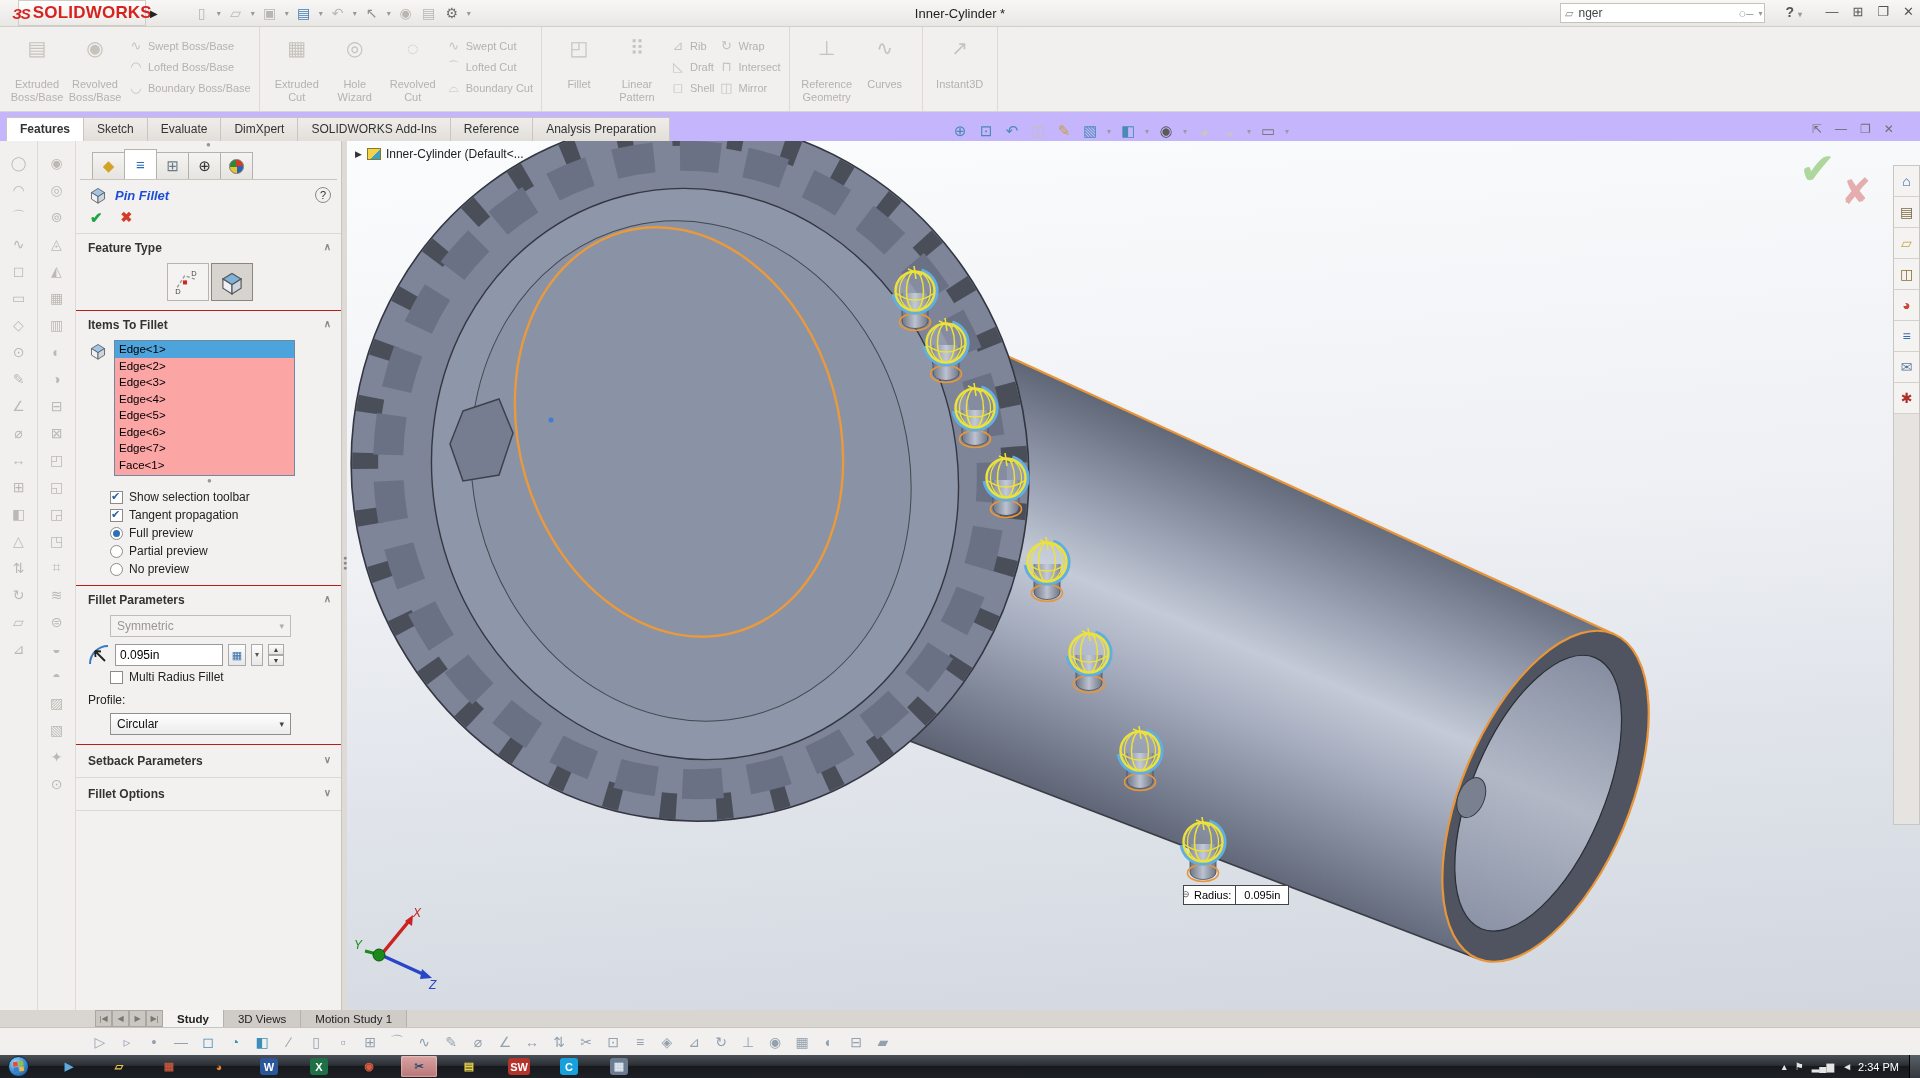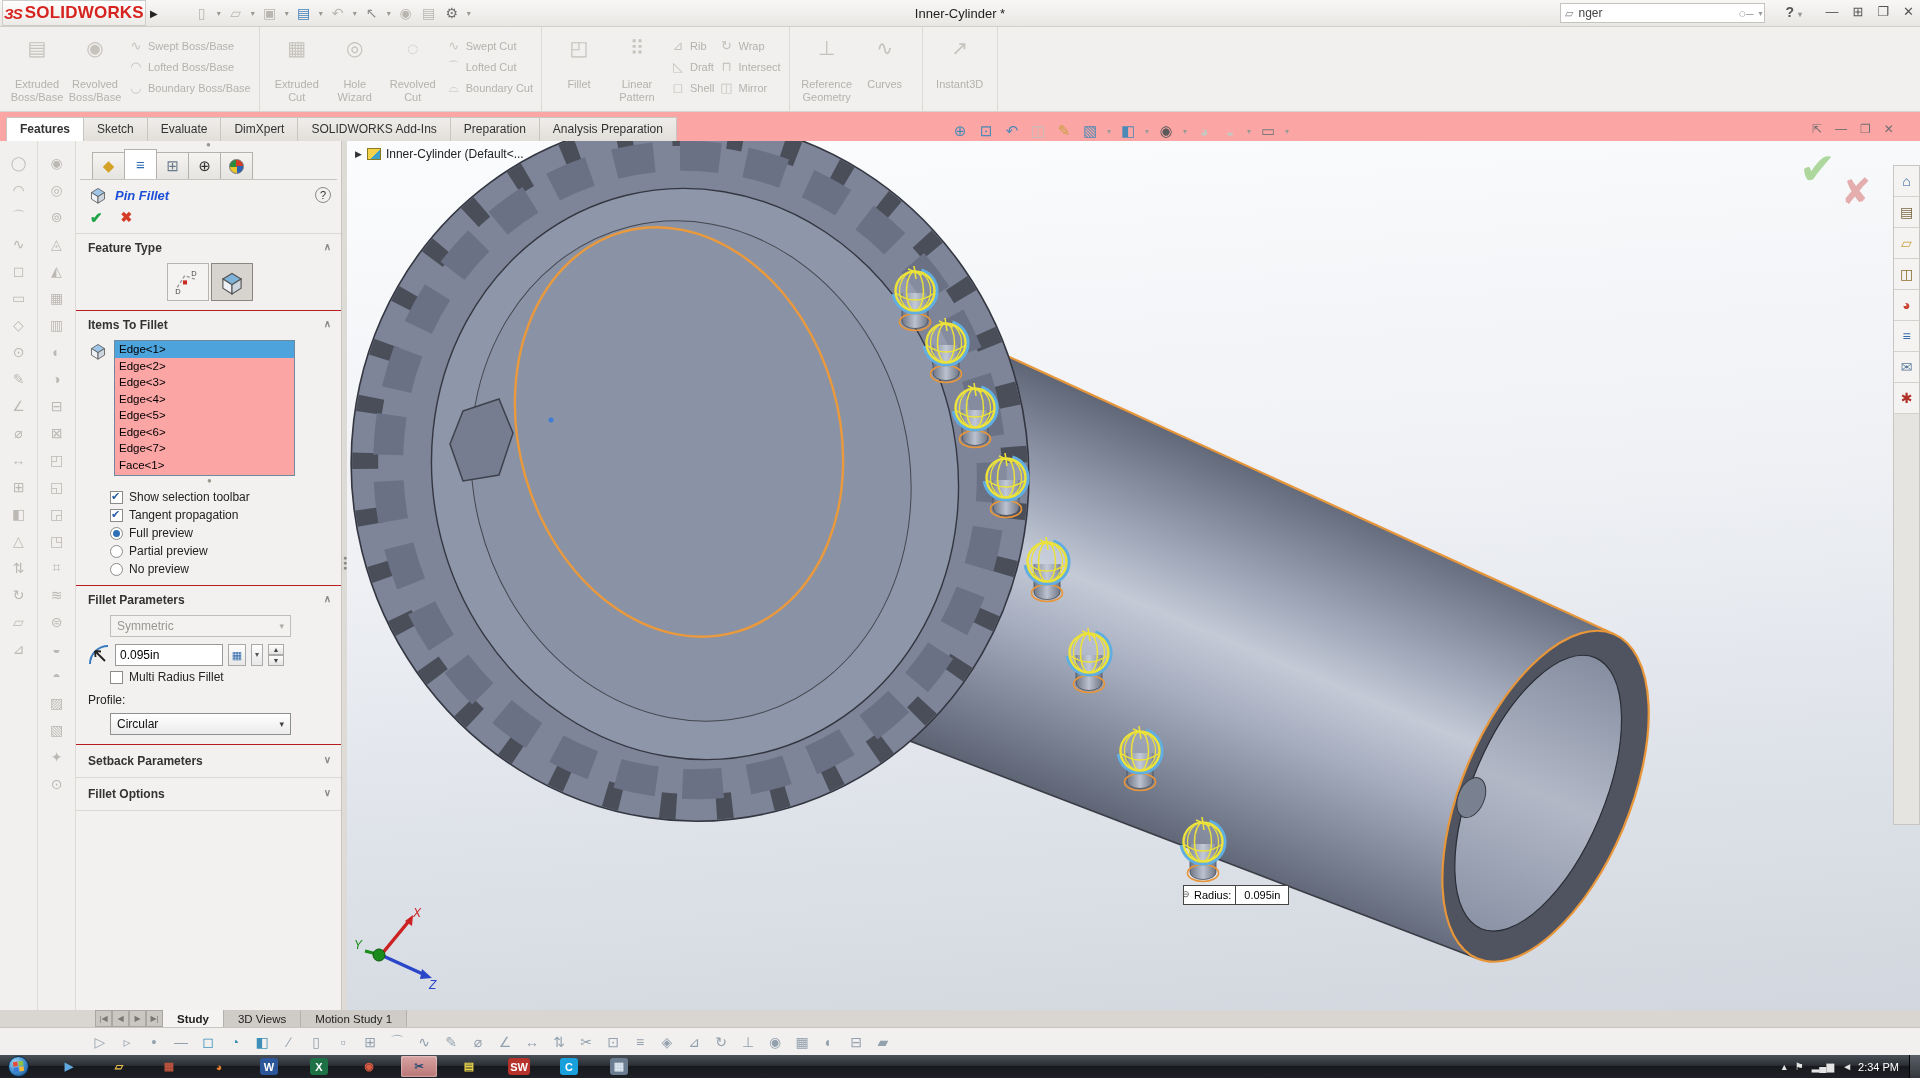--- a/index.html
+++ b/index.html
@@ -2,22 +2,22 @@
 <html><head>
 <meta charset="utf-8">
 <style>
   * { margin:0; padding:0; box-sizing:border-box; }
   html,body { width:1920px; height:1078px; overflow:hidden; font-family:"Liberation Sans", sans-serif; background:#e8e8e8; }
   #app { position:relative; width:1920px; height:1078px; }
 
   
   #titlebar { position:absolute; top:0; left:0; width:100%; height:27px;
     background:linear-gradient(#f8f7f6,#e9e7e4); border-bottom:1px solid #d2cfca; display:flex; align-items:center; }
-  #logo { width:144px; height:26px; background:linear-gradient(#ffffff,#eceae7); border:1px solid #cfccc7;
-    display:flex; align-items:center; justify-content:center; gap:3px; margin-left:2px; }
+  #logo { width:128px; height:26px; background:linear-gradient(#ffffff,#eceae7); border:1px solid #cfccc7;
+    display:flex; align-items:center; justify-content:center; gap:3px; margin-left:18px; }
   #logo .mark { color:#d6231f; font-weight:bold; font-style:italic; font-size:15px; letter-spacing:-1px; }
   #logo .word { color:#d6231f; font-weight:bold; font-size:17px; letter-spacing:0.2px; }
   #logo-arrow { color:#222; font-size:10px; margin:0 6px 0 4px; }
   #qat { display:flex; align-items:center; gap:3px; margin-left:28px; }
   #qat .qico { font-size:14px; color:var(--c,#b9b6b1); width:20px; text-align:center; cursor:default; }
   #qat .qico.caret { font-size:8px; width:8px; color:#9a978f; }
   #wintitle { position:absolute; left:50%; transform:translateX(-50%); font-size:13px; color:#222; }
   #searchwrap { position:absolute; right:155px; top:3px; width:205px; height:20px; background:#fff;
     border:1px solid #c6c3be; display:flex; align-items:center; padding:0 4px; gap:5px; }
   #searchwrap .fold { color:#8a8a8a; font-size:11px; }
@@ -34,21 +34,21 @@
   .rgroup { display:flex; align-items:flex-start; padding:4px 8px 2px 8px; border-right:1px solid #ddd9d4; }
   .bigrow { display:flex; }
   .rbig { width:58px; min-height:74px; display:flex; flex-direction:column; align-items:center; padding-top:3px; }
   .rbig .ricon { font-size:20px; color:#c6c3bd; height:28px; line-height:28px; }
   .rbig .rlabel { font-size:11px; color:#b5b2ad; text-align:center; line-height:1.15; margin-top:16px; }
   .stackcol { display:flex; flex-direction:column; justify-content:flex-start; margin-left:4px; padding-top:4px; }
   .rstack-item { display:flex; align-items:center; gap:4px; height:21px; font-size:11px; color:#b5b2ad; white-space:nowrap; }
   .rstack-item .sicon { width:16px; text-align:center; font-size:13px; color:#c6c3bd; }
 
   
-  #tabrow { position:absolute; top:112px; left:0; width:100%; height:29px; background:#fca5a5; display:flex; align-items:flex-end; padding-left:6px; }
+  #tabrow { position:absolute; top:112px; left:0; width:100%; height:29px; background:#c4b5fd; display:flex; align-items:flex-end; padding-left:6px; }
   .tab { padding:4px 13px 5px 13px; font-size:12px; color:#333; background:linear-gradient(#efedea,#e2dfda);
     border:1px solid #c9c6c1; border-bottom:none; margin-right:-1px; }
   .tab.active { background:#fff; font-weight:bold; position:relative; z-index:2; }
 
   
   #headsup { position:absolute; left:948px; top:118px; height:26px; display:flex; align-items:center; gap:2px; z-index:30; }
   #headsup .hico { width:24px; text-align:center; font-size:15px; color:var(--c,#888); }
   #headsup .hico.caret { width:10px; font-size:8px; color:#9a9a9a; }
   #doccontrols { position:absolute; left:1812px; top:122px; display:flex; gap:13px; color:#6f6f6f; font-size:12px; z-index:30; }
 
@@ -339,21 +339,21 @@
     </div>
   </div>
 
   <div id="tabrow" data-name="command-manager-tabs">
 
   <div class="tab active" data-name="command-tab"><span>Features</span></div>
       <div class="tab" data-name="command-tab"><span>Sketch</span></div>
       <div class="tab" data-name="command-tab"><span>Evaluate</span></div>
       <div class="tab" data-name="command-tab"><span>DimXpert</span></div>
       <div class="tab" data-name="command-tab"><span>SOLIDWORKS Add-Ins</span></div>
-      <div class="tab" data-name="command-tab"><span>Preparation</span></div>
+      <div class="tab" data-name="command-tab"><span>Reference</span></div>
       <div class="tab" data-name="command-tab"><span>Analysis Preparation</span></div>
     </div>
 
   <div id="headsup" data-name="heads-up-view-toolbar">
 
   <span class="hico" data-name="zoom-fit-icon" style="--c: #4a8ab5;">⊕</span>
       <span class="hico" data-name="zoom-area-icon" style="--c: #4a8ab5;">⊡</span>
       <span class="hico" data-name="previous-view-icon" style="--c: #4a8ab5;">↶</span>
       <span class="hico" data-name="section-view-icon" style="--c: #c2bfba;">◫</span>
       <span class="hico" data-name="measure-icon" style="--c: #c8a13e;">✎</span>

